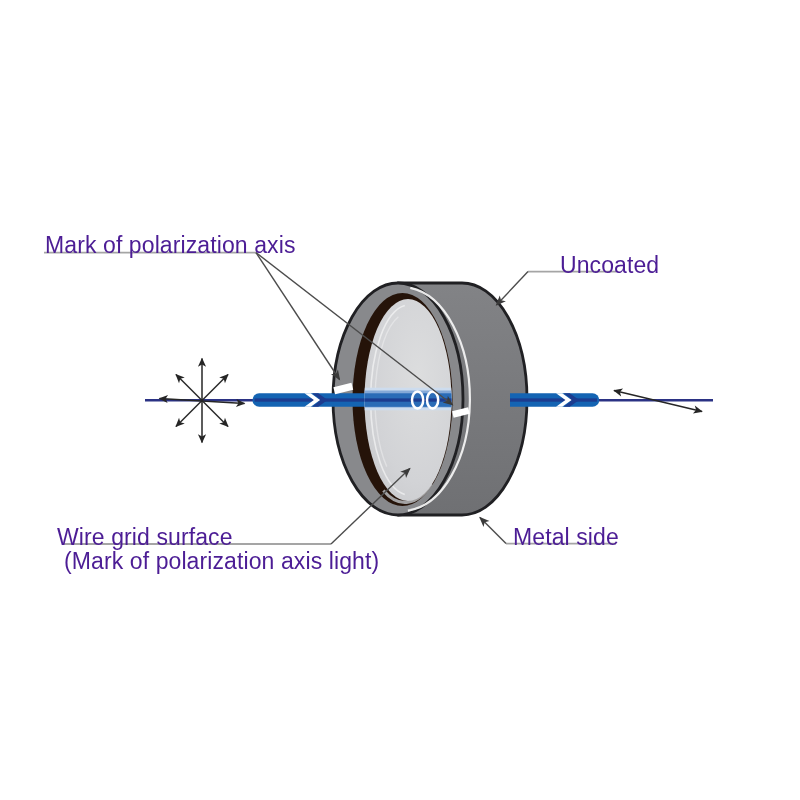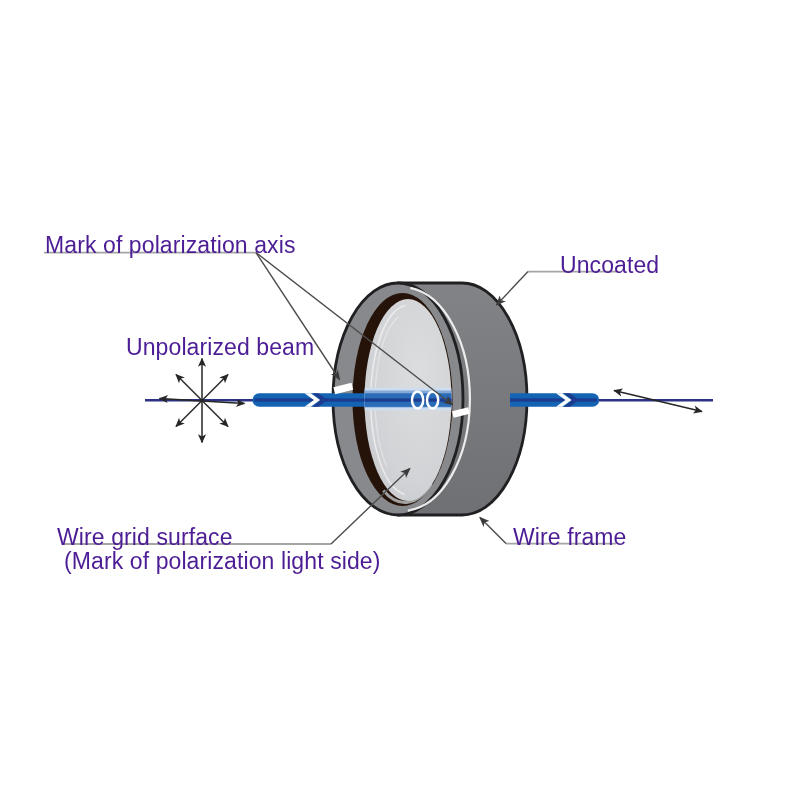--- a/index.html
+++ b/index.html
@@ -107,22 +107,21 @@
       <line x1="331" y1="544" x2="409.8" y2="468.5" marker-end="url(#ah)"></line>
       <line x1="506" y1="543.6" x2="480" y2="517.5" marker-end="url(#ah)"></line>
     </g>
   </g>
 </svg>
 
 <div class="label" style="left:45px;top:232px">Mark of polarization axis</div>
 
 <div class="label" style="left:560px;top:252px">Uncoated</div>
 
-<div class="label" style="left:126px;top:334px">Unpolarized beam</div>
 
 
 <div class="label" style="left:57px;top:524px">Wire grid surface</div>
 
-<div class="label" style="left:64px;top:548px">(Mark of polarization light side)</div>
+<div class="label" style="left:64px;top:548px">(Mark of polarization axis light)</div>
 
-<div class="label" style="left:513px;top:524px">Wire frame</div>
+<div class="label" style="left:513px;top:524px">Metal side</div>
 
 </div>
 
 </body></html>

